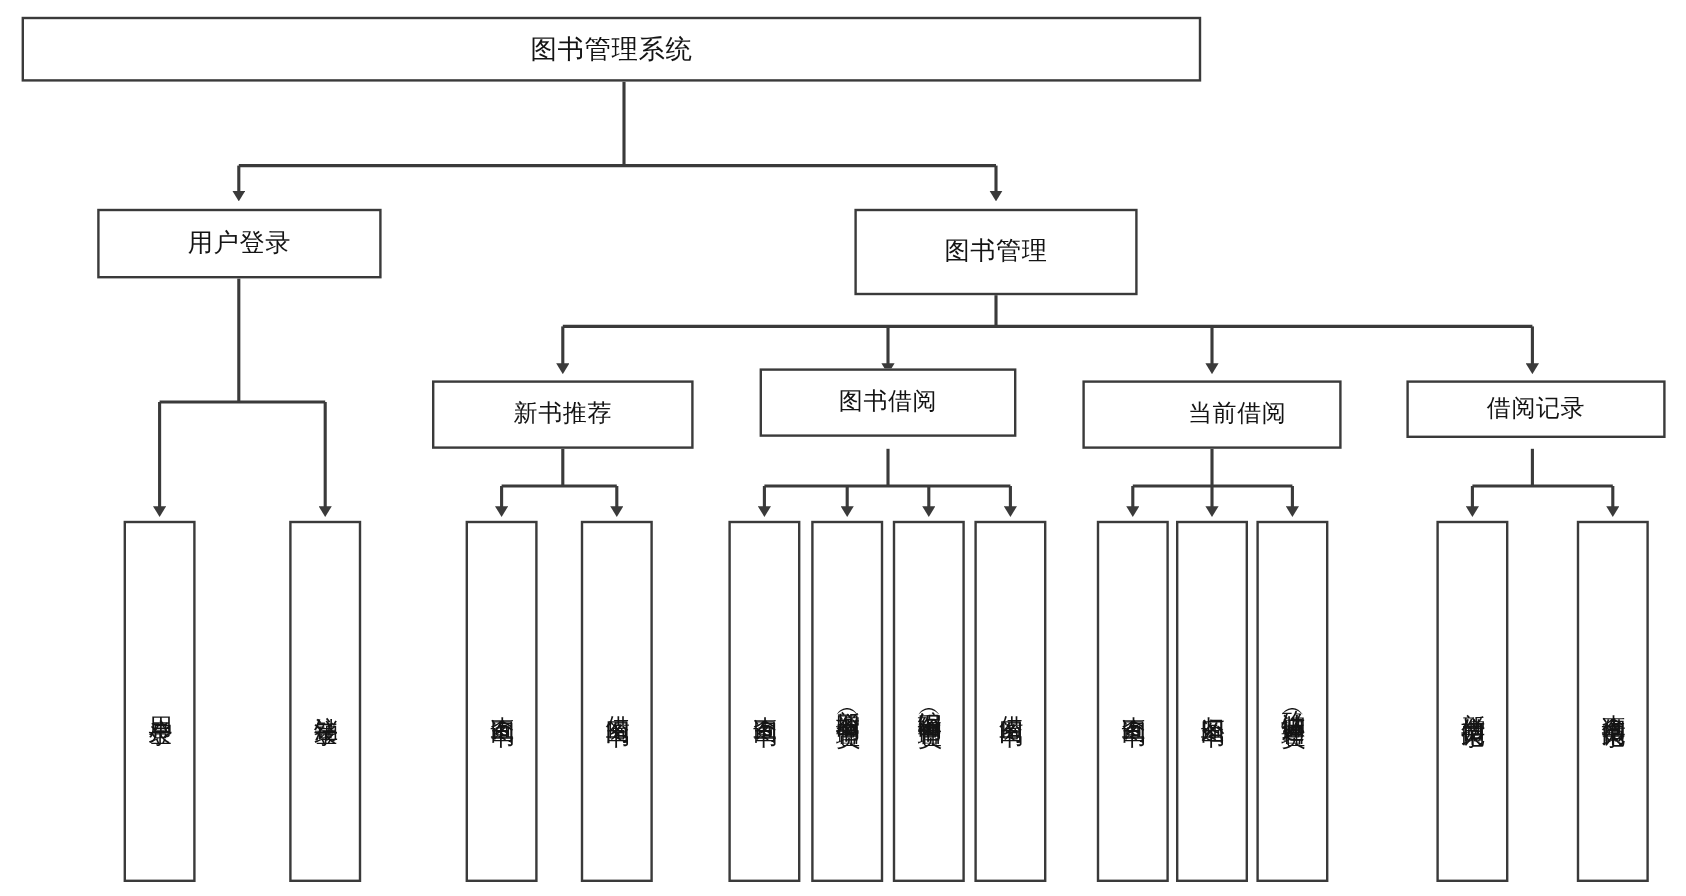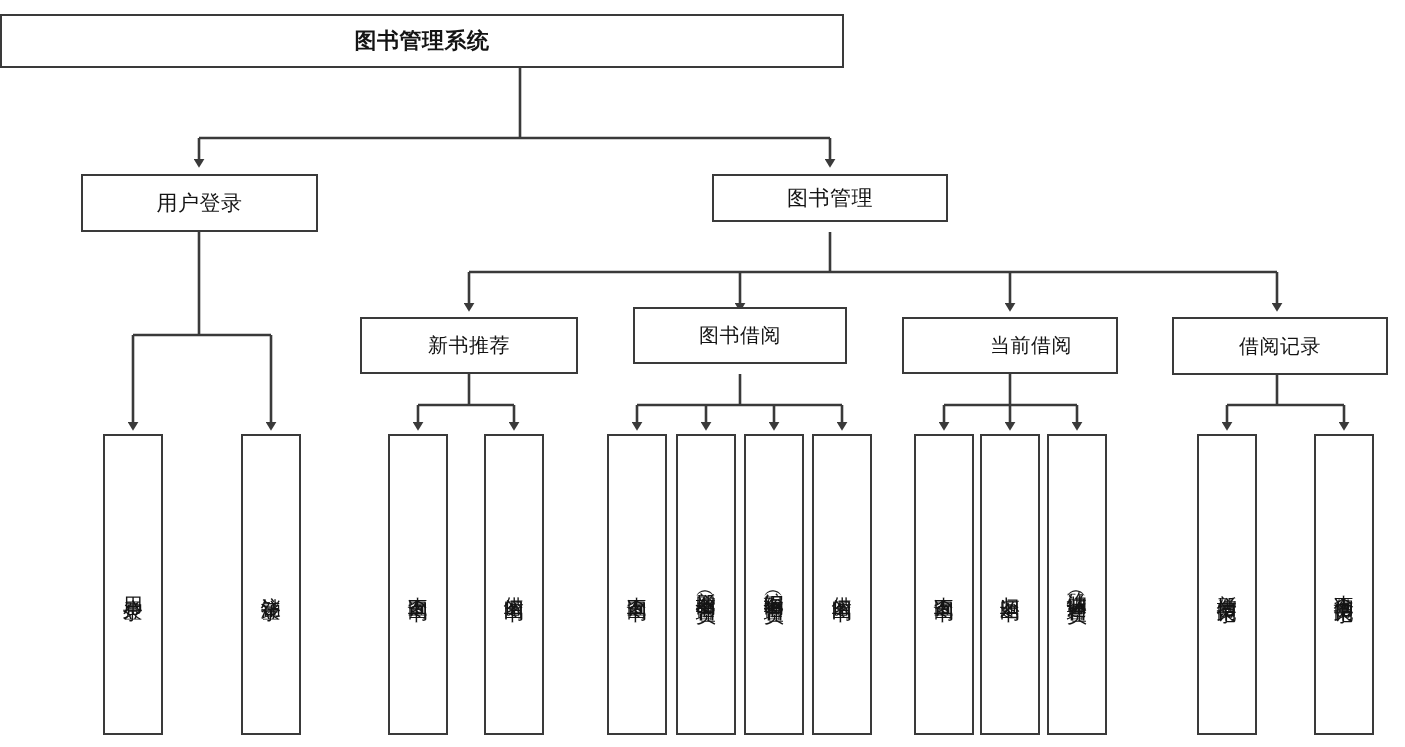--- a/index.html
+++ b/index.html
@@ -110,41 +110,41 @@
       <path d="M1010,405 L1010,423" marker-end="url(#arrow)"></path>
       <path d="M1077,405 L1077,423" marker-end="url(#arrow)"></path>
 
       <path d="M1277,374 L1277,405"></path>
       <path d="M1227,405 L1344,405"></path>
       <path d="M1227,405 L1227,423" marker-end="url(#arrow)"></path>
       <path d="M1344,405 L1344,423" marker-end="url(#arrow)"></path>
     </g>
   </svg>
 
-  <div class="node root" style="left:0; top:14px; width:844px; height:54px;font-weight:bold;">
+  <div class="node root" style="left:18px; top:14px; width:983px; height:54px;">
     <span class="lbl">图书管理系统</span>
   </div>
 
   <div class="node lvl1" style="left:81px; top:174px; width:237px; height:58px;">
     <span class="lbl">用户登录</span>
   </div>
-  <div class="node lvl1" style="left:712px; top:174px; width:236px; height:48px;">
+  <div class="node lvl1" style="left:712px; top:174px; width:236px; height:72px;">
     <span class="lbl">图书管理</span>
   </div>
 
   <div class="node lvl2" style="left:360px; top:317px; width:218px; height:57px;">
     <span class="lbl">新书推荐</span>
   </div>
   <div class="node lvl2" style="left:633px; top:307px; width:214px; height:57px;">
     <span class="lbl">图书借阅</span>
   </div>
   <div class="node lvl2" style="left:902px; top:317px; width:216px; height:57px;padding-left:42px;">
     <span class="lbl">当前借阅</span>
   </div>
-  <div class="node lvl2" style="left:1172px; top:317px; width:216px; height:58px;">
+  <div class="node lvl2" style="left:1172px; top:317px; width:216px; height:48px;">
     <span class="lbl">借阅记录</span>
   </div>
 
   <div class="node leaf" style="left:103px; top:434px; width:60px; height:301px;">
     <span class="lbl">用户登录</span>
   </div>
   <div class="node leaf" style="left:241px; top:434px; width:60px; height:301px;">
     <span class="lbl">注销登录</span>
   </div>
 

